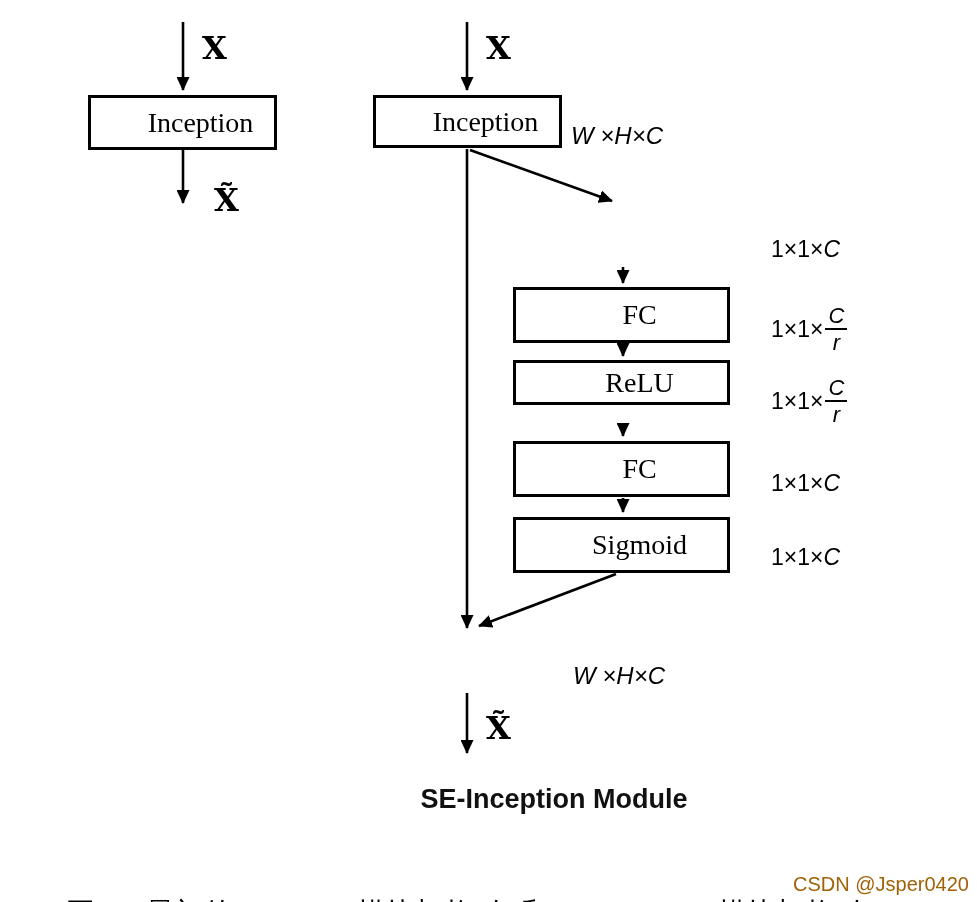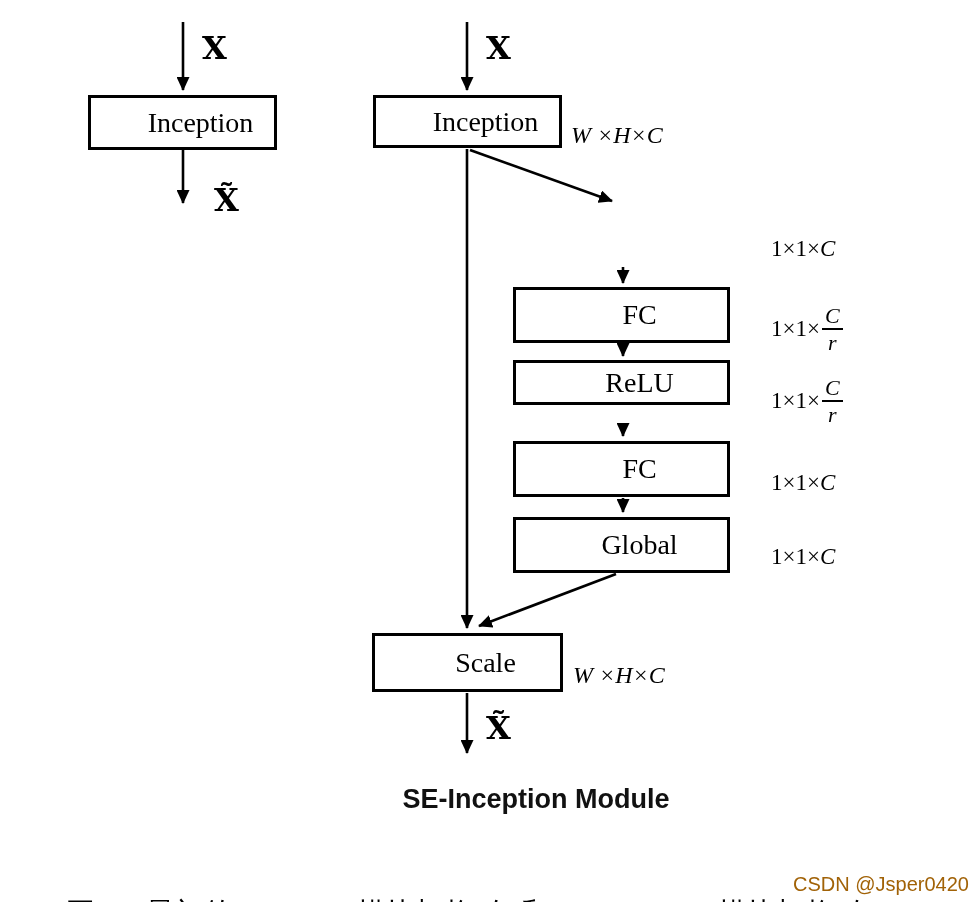--- a/index.html
+++ b/index.html
@@ -32,21 +32,21 @@
   .module-title{
     position:absolute;
     font-family:"Liberation Sans", sans-serif;
     font-weight:bold;
     font-size:27px;
     color:#111;
     text-align:center;
   }
   .dim{
     position:absolute;
-    font-family:Liberation Serif, serif;
+    font-family:Liberation Sans, sans-serif;
     font-size:23px;
     white-space:nowrap;
   }
   .dim i{font-style:italic;}
   .dim .prefix{font-style:normal;}
   .dim-frac{display:inline-flex;align-items:center;}
   .frac{
     display:inline-flex;flex-direction:column;align-items:center;
     font-style:italic;font-size:22px;line-height:1.05;
     margin-left:2px;
@@ -141,33 +141,30 @@
   </div>
 
   <div class="box" style="left:513px;top:441px;width:217px;height:56px;">
     <span>FC</span>
   </div>
   <div class="dim" style="left:771px;top:470px;">
     <span class="prefix">1×1×</span><i>C</i>
   </div>
 
   <div class="box" style="left:513px;top:517px;width:217px;height:56px;">
-    <span>Global</span>
+    <span>Sigmoid</span>
   </div>
   <div class="dim" style="left:771px;top:544px;">
     <span class="prefix">1×1×</span><i>C</i>
   </div>
 
-  <div class="box" style="left:372px;top:633px;width:191px;height:59px;">
-    <span>Scale</span>
-  </div>
   <div class="dim" style="left:573px;top:662px;font-size:24px;">
     <i>W ×H×C</i>
   </div>
 
   <div class="io-label" style="left:486px;top:712px;">X̃</div>
 
-  <div class="module-title" style="left:386px;top:784px;width:300px;">SE-Inception Module</div>
+  <div class="module-title" style="left:404px;top:784px;width:300px;">SE-Inception Module</div>
 
   <div class="caption">图 2。最初的 Inception 模块架构(左)和 SE-Inception 模块架构(右)。</div>
   <div class="watermark">CSDN @Jsper0420</div>
 
 </div>
 
 </body></html>

